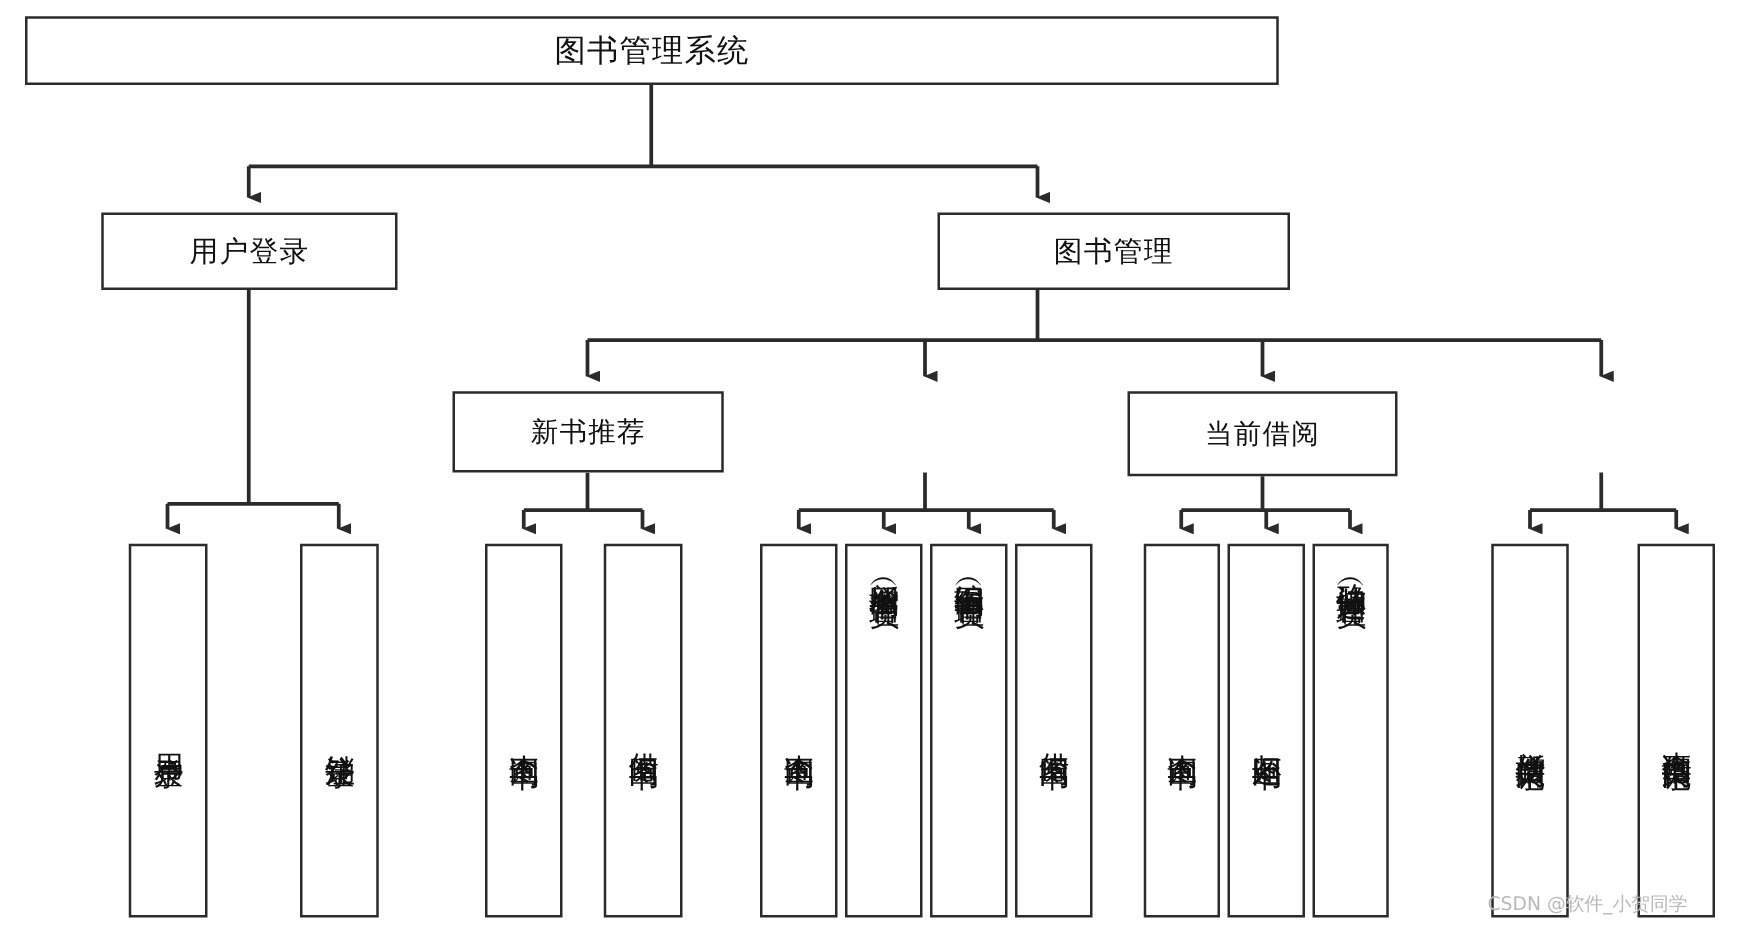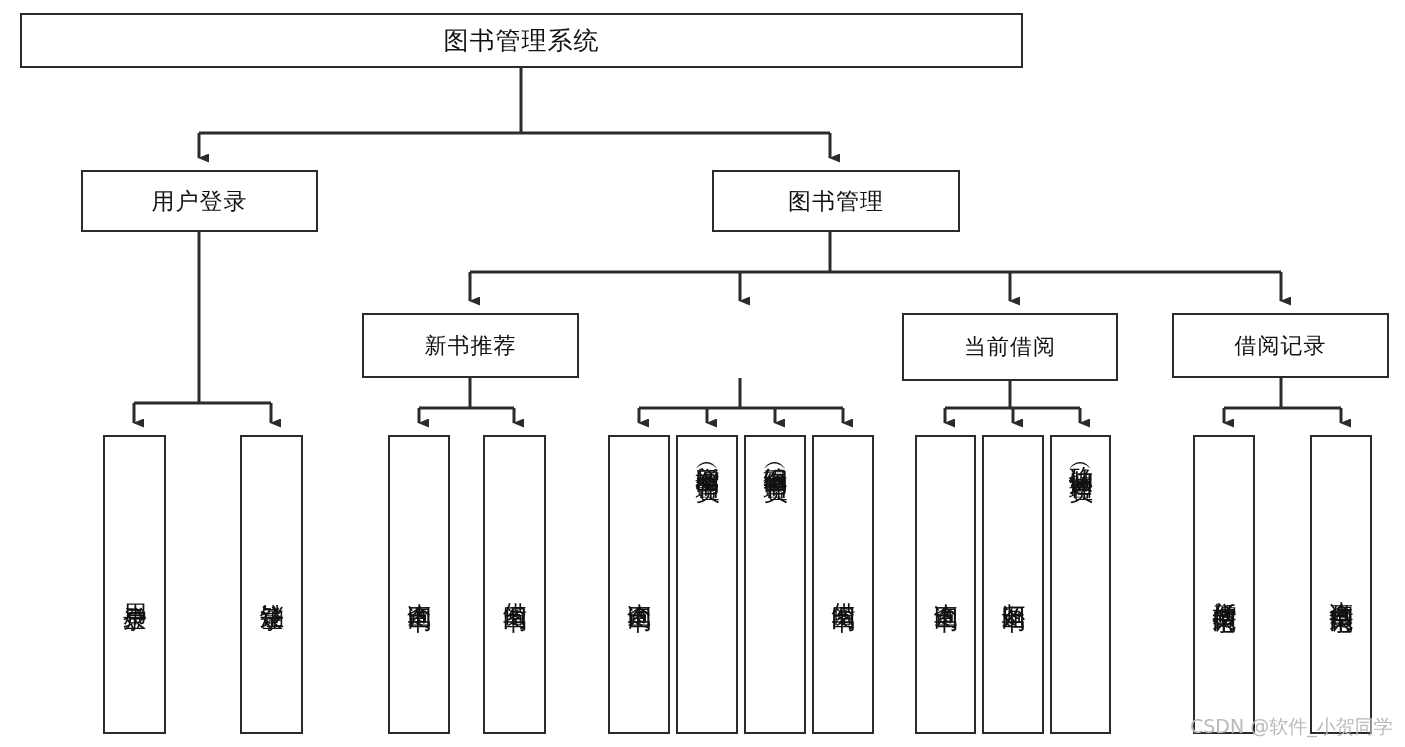--- a/index.html
+++ b/index.html
@@ -67,21 +67,21 @@
     display: flex;
     align-items: center;
     justify-content: center;
   }
   .leaf-inner.top {
     align-items: flex-start;
     padding-top: 4px;
   }
   .watermark {
     position: absolute;
-    font-size: 19px;
+    font-size: 15px;
     color: #b9b9b9;
     white-space: nowrap;
     letter-spacing: 0px;
   }
 </style>
 </head>
 <body>
 
 <div id="canvas">
 
@@ -135,32 +135,29 @@
     </g>
   </svg>
 
   <div class="node root" id="n-root" style="left: 20px; top: 13px; width: 1003px; height: 55px;">
     <span>图书管理系统</span>
   </div>
 
   <div class="node level2" id="n-l2-0" style="left: 81px; top: 170px; width: 237px; height: 62px;">
     <span>用户登录</span>
   </div>
-  <div class="node level2" id="n-l2-1" style="left: 712px; top: 170px; width: 248px; height: 62px;">
+  <div class="node level2" id="n-l2-1" style="left: 750px; top: 170px; width: 282px; height: 62px;">
     <span>图书管理</span>
   </div>
 
   <div class="node level3" id="n-l3-0" style="left: 362px; top: 313px; width: 217px; height: 65px;">
     <span>新书推荐</span>
   </div>
   <div class="node level3" id="n-l3-2" style="left: 902px; top: 313px; width: 216px; height: 68px;">
     <span>当前借阅</span>
-  </div>
-  <div class="node level3" id="n-l3-3" style="left: 1172px; top: 313px; width: 217px; height: 65px;">
-    <span>借阅记录</span>
   </div>
 
   <div class="node leaf" id="n-lf-0" style="left: 103px; top: 435px; width: 63px; height: 299px;">
     <div class="leaf-inner">
         <span class="vlabel">用户登录</span>
       </div>
   </div>
   <div class="node leaf" id="n-lf-1" style="left: 240px; top: 435px; width: 63px; height: 299px;">
     <div class="leaf-inner">
         <span class="vlabel">注销登录</span>

